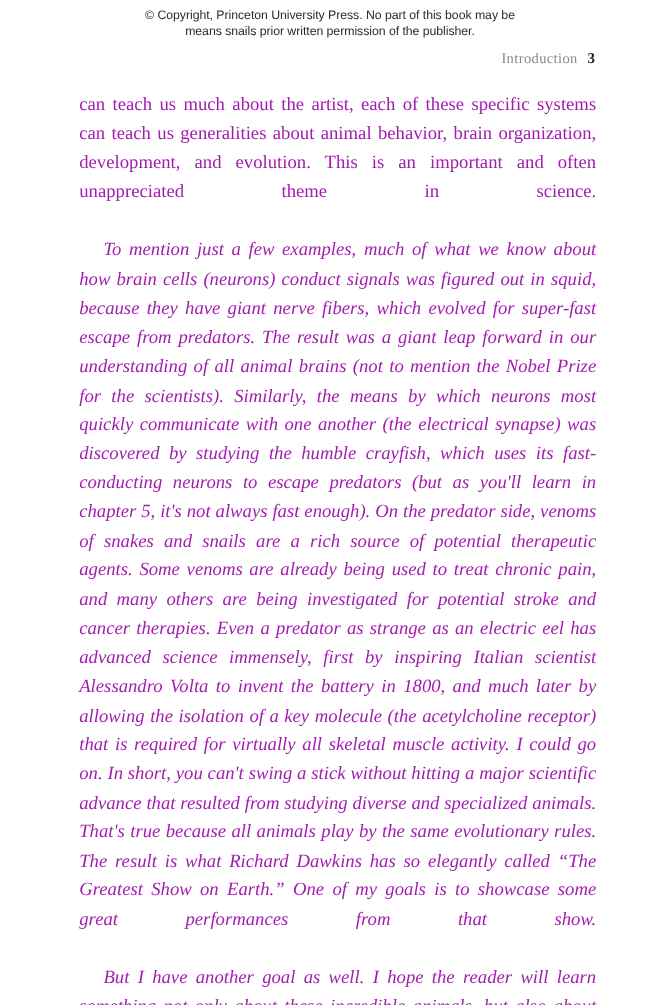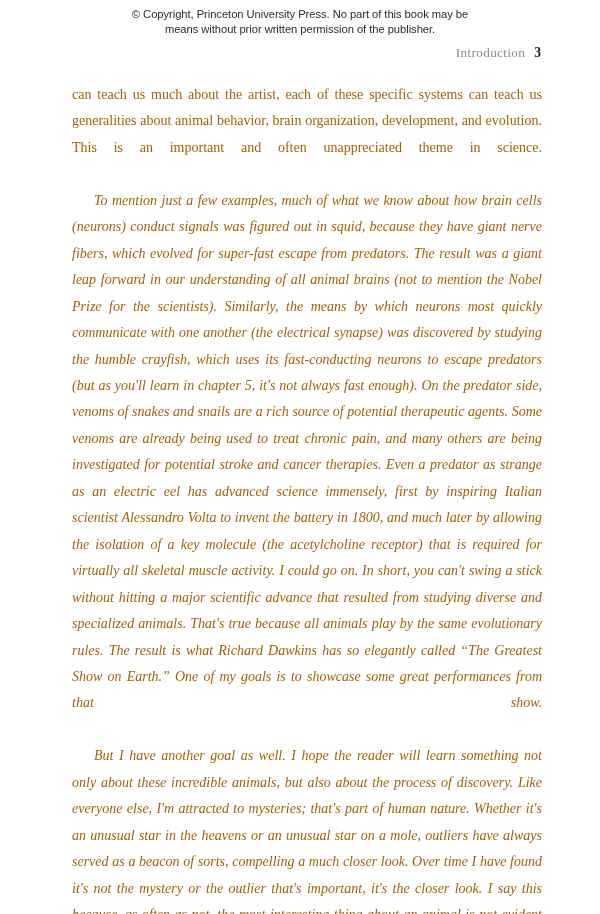--- a/index.html
+++ b/index.html
@@ -66,23 +66,23 @@
 
   
   .text-column {
     position: absolute;
     left: 72px;
     top: 82px;
     width: 470px;
   }
   .body-paragraph {
     margin: 0;
-    font-size: 14px;
+    font-size: 17px;
     line-height: 26.45px;
-    color: #a16207;
+    color: #a21caf;
     text-align: justify;
     text-justify: inter-word;
     hyphens: manual;
     letter-spacing: 0.0px;
     word-spacing: 0.1px;
   }
   .body-paragraph + .body-paragraph {
     text-indent: 22px;
     font-style: italic;
   }
@@ -112,21 +112,21 @@
     letter-spacing: -0.05px;
   }
 </style>
 </head>
 <body>
 
 <div class="page">
 
   <div class="copyright-notice">
     <span class="cr-line">© Copyright, Princeton University Press. No part of this book may be</span>
-    <span class="cr-line">means without prior written permission of the publisher.</span>
+    <span class="cr-line">means snails prior written permission of the publisher.</span>
   </div>
 
   <div class="running-head">
     <span class="rh-title">Introduction</span>
     <span class="rh-page">3</span>
   </div>
 
   <div class="text-column">
     <p class="body-paragraph">can teach us much about the artist, each of these specific systems can teach us generalities about animal behavior, brain organization, development, and evolution. This is an important and often unappreciated theme in science.</p>
     <p class="body-paragraph">To mention just a few examples, much of what we know about how brain cells (neurons) conduct signals was figured out in squid, because they have giant nerve fibers, which evolved for super-fast escape from predators. The result was a giant leap forward in our understanding of all animal brains (not to mention the Nobel Prize for the scientists). Similarly, the means by which neurons most quickly communicate with one another (the electrical synapse) was discovered by studying the humble crayfish, which uses its fast-conducting neurons to escape predators (but as you'll learn in chapter 5, it's not always fast enough). On the predator side, venoms of snakes and snails are a rich source of potential therapeutic agents. Some venoms are already being used to treat chronic pain, and many others are being inves­tigated for potential stroke and cancer therapies. Even a predator as strange as an electric eel has advanced science immensely, first by inspiring Italian scientist Alessandro Volta to invent the battery in 1800, and much later by allowing the isolation of a key molecule (the acetylcholine receptor) that is required for virtually all skeletal muscle activity. I could go on. In short, you can't swing a stick without hitting a major scientific advance that resulted from studying diverse and specialized animals. That's true because all ani­mals play by the same evolutionary rules. The result is what Richard Dawkins has so elegantly called “The Greatest Show on Earth.” One of my goals is to showcase some great performances from that show.</p>

